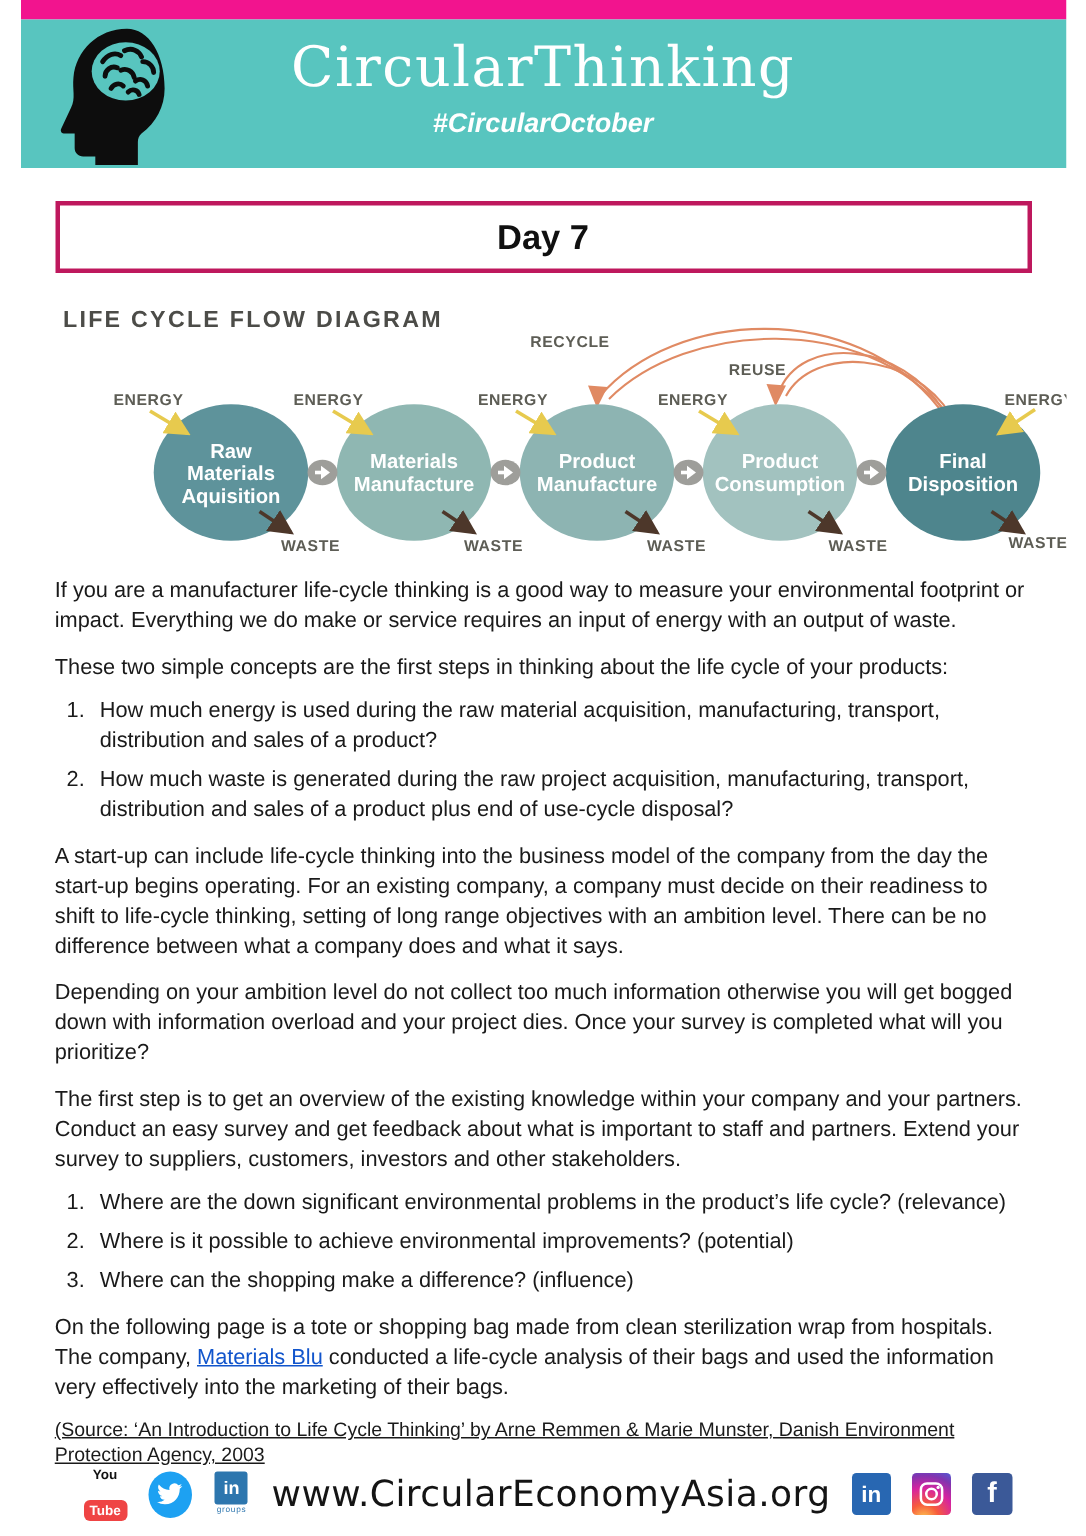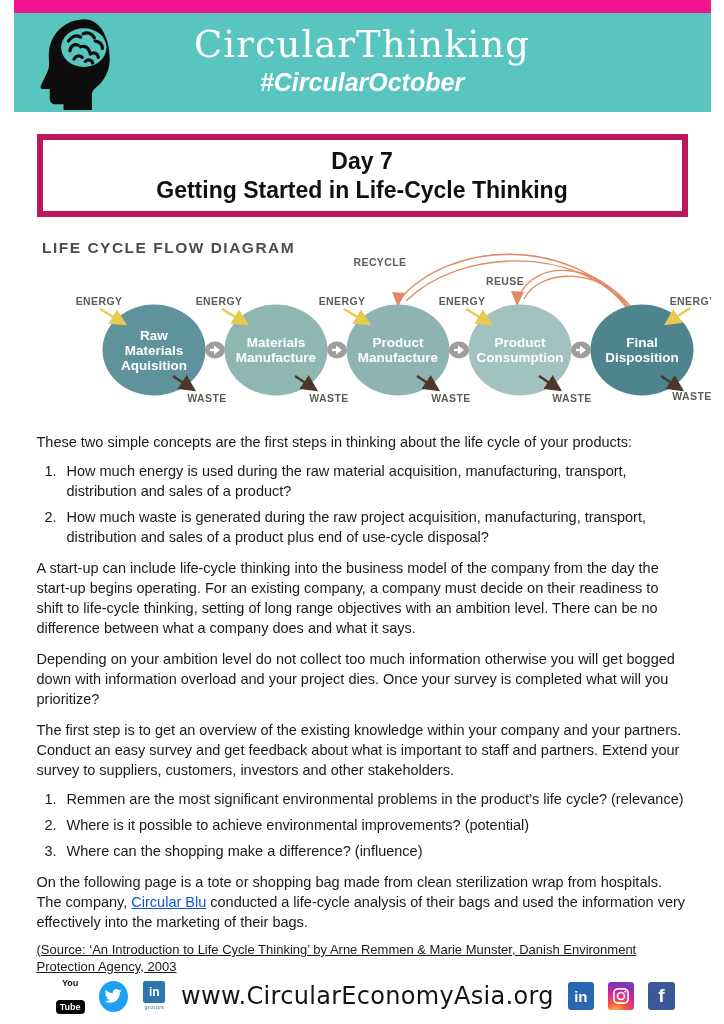--- a/index.html
+++ b/index.html
@@ -14,27 +14,27 @@
   .topbar { height:13px; background:#f2148e; }
   .masthead { height:99px; background:#58c5bf; position:relative; }
   .logo { position:absolute; left:22px; top:3px; width:94px; height:94px; }
   .mast-titles { text-align:center; padding-top:10px; }
   .brand {
     font-family:"DejaVu Serif", "Liberation Serif", serif;
     font-weight:400; font-size:37px; color:#ffffff; letter-spacing:1px; line-height:44px;
   }
   .hashtag {
     font-family:"Liberation Sans", sans-serif; font-weight:bold; font-style:italic;
-    font-size:25px; color:#ffffff; line-height:30px;
+    font-size:18px; color:#ffffff; line-height:30px;
   }
 
   
   .content-pad { padding:0 23px; }
   .day-box {
-    margin-top:22px; border:6px solid #be185d; background:#fff;
+    margin-top:22px; border:3px solid #be185d; background:#fff;
     text-align:center; padding:7px 4px 6px 4px;
   }
   .day-box .l1, .day-box .l2 { font-weight:bold; font-size:23px; line-height:29px; color:#101010; }
 
   
   .diagram { margin-top:12px; width:724px; height:192px; position:relative; }
   .diagram svg { position:absolute; inset:0; }
   .dg-title { font-weight:bold; font-size:15.5px; fill:#4c4c48; letter-spacing:1.5px; }
   .dg-small { font-weight:bold; font-size:10.5px; fill:#5d5d55; letter-spacing:0.4px; }
   .dg-circle-txt { font-weight:bold; font-size:13.5px; fill:#ffffff; }
@@ -48,21 +48,21 @@
   a.doclink { color:#1155cc; text-decoration:underline; cursor:pointer; }
 
   
   .footer {
     margin-top:auto; padding:0 36px 10px 42px;
     display:flex; align-items:center; gap:14px;justify-content:space-between;
   }
   .yt { width:31px; text-align:center; cursor:pointer; }
   .yt .yt-top { font-size:9px; font-weight:bold; color:#111; line-height:10px; }
   .yt .yt-bot {
-    background:#000000; color:#fff; font-size:9px; font-weight:bold;
+    background:#ef4444; color:#fff; font-size:9px; font-weight:bold;
     border-radius:4px; line-height:14px; margin-top:12px;
   }
   .tw {
     width:31px; height:31px; border-radius:50%; background:#1da1f2;
     display:flex; align-items:center; justify-content:center; cursor:pointer;
   }
   .lig { width:27px; text-align:center; cursor:pointer; }
   .lig .lig-sq {
     width:22px; height:22px; margin:0 auto; background:#2d76ae; border-radius:2px;
     color:#fff; font-weight:bold; font-size:12px; line-height:22px;
@@ -102,21 +102,20 @@
       <div class="mast-titles">
         <div class="brand">CircularThinking</div>
         <div class="hashtag">#CircularOctober</div>
       </div>
     </div>
   </header>
 
   <div class="content-pad">
     <section class="day-box">
       <div class="l1">Day 7</div>
-      <div class="l2">Getting Started in Life-Cycle Thinking</div>
     </section>
   </div>
 
   <section class="diagram">
     <svg viewBox="0 0 724 192" width="724" height="192">
       <defs>
         <marker id="mY" markerWidth="7" markerHeight="7" refX="6" refY="3.5" orient="auto">
           <path d="M0 0L7 3.5L0 7z" fill="#e7ca4e"></path>
         </marker>
         <marker id="mB" markerWidth="7" markerHeight="7" refX="6" refY="3.5" orient="auto">
@@ -204,34 +203,35 @@
         <text class="dg-small" x="193" y="173">WASTE</text>
         <text class="dg-small" x="315" y="173">WASTE</text>
         <text class="dg-small" x="437" y="173">WASTE</text>
         <text class="dg-small" x="558" y="173">WASTE</text>
         <text class="dg-small" x="678" y="171">WASTE</text>
       </g>
     </svg>
   </section>
 
   <main class="content-pad bodytext">
+    <p>If you are a manufacturer life-cycle thinking is a good way to measure your environmental footprint or impact. Everything we do make or service requires an input of energy with an output of waste.</p>
     <p>These two simple concepts are the first steps in thinking about the life cycle of your products:</p>
     <ol>
       <li>How much energy is used during the raw material acquisition, manufacturing, transport, distribution and sales of a product?</li>
       <li>How much waste is generated during the raw project acquisition, manufacturing, transport, distribution and sales of a product plus end of use-cycle disposal?</li>
     </ol>
     <p>A start-up can include life-cycle thinking into the business model of the company from the day the start-up begins operating. For an existing company, a company must decide on their readiness to shift to life-cycle thinking, setting of long range objectives with an ambition level. There can be no difference between what a company does and what it says.</p>
     <p>Depending on your ambition level do not collect too much information otherwise you will get bogged down with information overload and your project dies. Once your survey is completed what will you prioritize?</p>
     <p>The first step is to get an overview of the existing knowledge within your company and your partners. Conduct an easy survey and get feedback about what is important to staff and partners. Extend your survey to suppliers, customers, investors and other stakeholders.</p>
     <ol>
-      <li>Remmen are the most significant environmental problems in the product’s life cycle? (relevance)</li>
+      <li>Where are the down significant environmental problems in the product’s life cycle? (relevance)</li>
       <li>Where is it possible to achieve environmental improvements? (potential)</li>
       <li>Where can the shopping make a difference? (influence)</li>
     </ol>
-    <p><span>On the following page is a tote or shopping bag made from clean sterilization wrap from hospitals. The company, </span><a class="doclink">Circular Blu</a><span> conducted a life-cycle analysis of their bags and used the information very effectively into the marketing of their bags.</span></p>
+    <p><span>On the following page is a tote or shopping bag made from clean sterilization wrap from hospitals. The company, </span><a class="doclink">Materials Blu</a><span> conducted a life-cycle analysis of their bags and used the information very effectively into the marketing of their bags.</span></p>
     <p class="src">(Source: ‘An Introduction to Life Cycle Thinking’ by Arne Remmen &amp; Marie Munster, Danish Environment Protection Agency, 2003</p>
   </main>
 
   <footer class="footer">
     <div class="yt">
       <div class="yt-top">You</div>
       <div class="yt-bot">Tube</div>
     </div>
     <div class="tw">
       <svg width="18" height="18" viewBox="0 0 24 24">

